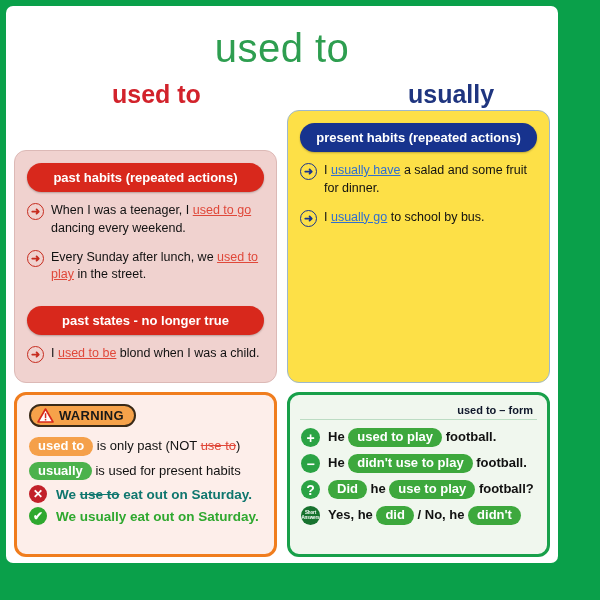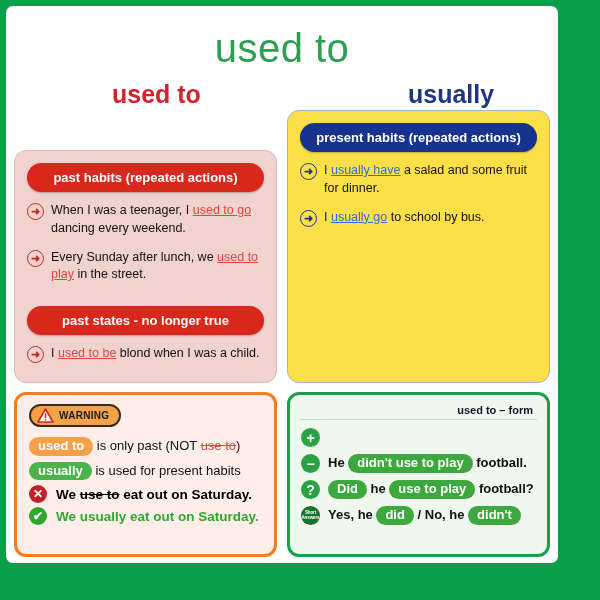--- a/index.html
+++ b/index.html
@@ -76,21 +76,21 @@
     padding:8px 10px;
   }
   .box-warn{background:#fdeeea;border:3px solid #f07d1e;}
   .box-form{background:#f0f7ee;border:3px solid #18a04a;}
 
   .warn-badge{
     display:inline-flex;align-items:center;gap:5px;
     background:#f6a24a;border:2px solid #3a2a18;border-radius:14px;
     padding:2px 10px 2px 6px;margin:1px 0 9px 2px;
   }
-  .warn-badge .label{font-size:10px;font-weight:700;color:#181818;letter-spacing:.3px;}
+  .warn-badge .label{font-size:13px;font-weight:700;color:#181818;letter-spacing:.3px;}
   .tri{position:relative;width:17px;height:15px;}
   .tri svg{display:block;}
 
   .hl{
     display:inline-block;border-radius:10px;color:#fff;font-weight:700;
     padding:1px 9px;font-size:13px;line-height:1.25;vertical-align:middle;
   }
   .hl-orange{background:#f5a04a;}
   .hl-green{background:#4cb24c;}
   .hl-gdark{background:#3da83d;}
@@ -100,21 +100,21 @@
 
   .verdict{display:flex;align-items:center;gap:9px;margin:4px 0 0 2px;}
   .vicon{
     flex:0 0 auto;width:18px;height:18px;border-radius:50%;
     display:flex;align-items:center;justify-content:center;
     color:#fff;font-size:12px;font-weight:700;line-height:1;
   }
   .vicon-x{background:#c2202a;}
   .vicon-ok{background:#2fa82f;}
   .vtxt{font-size:13.5px;font-weight:600;}
-  .vtxt-red{color:#000000;}
+  .vtxt-red{color:#0f766e;}
   .vtxt-green{color:#2fa82f;}
 
   .form-title{
     text-align:right;color:#0f172a;font-size:11px;font-weight:700;
     margin:1px 4px 3px 0;
   }
   .form-rule{height:1px;background:#bcdcc3;margin:0 0 8px 0;}
 
   .frow{display:flex;align-items:center;gap:8px;margin:0 0 7px 1px;}
   .ficon{
@@ -211,20 +211,21 @@
           <span class="vtxt vtxt-green">We usually eat out on Saturday.</span>
         </div>
       </div>
 
       <div class="box box-form">
         <div class="form-title">used to – form</div>
         <div class="form-rule"></div>
 
         <div class="frow">
           <span class="ficon">+</span>
+          <span class="ftxt"><span>He </span><span class="hl hl-gdark">used to play</span><span> football.</span></span>
         </div>
 
         <div class="frow">
           <span class="ficon">−</span>
           <span class="ftxt"><span>He </span><span class="hl hl-gdark">didn't use to play</span><span> football.</span></span>
         </div>
 
         <div class="frow">
           <span class="ficon">?</span>
           <span class="ftxt"><span></span><span class="hl hl-gdark">Did</span><span> he </span><span class="hl hl-gdark">use to play</span><span> football?</span></span>

